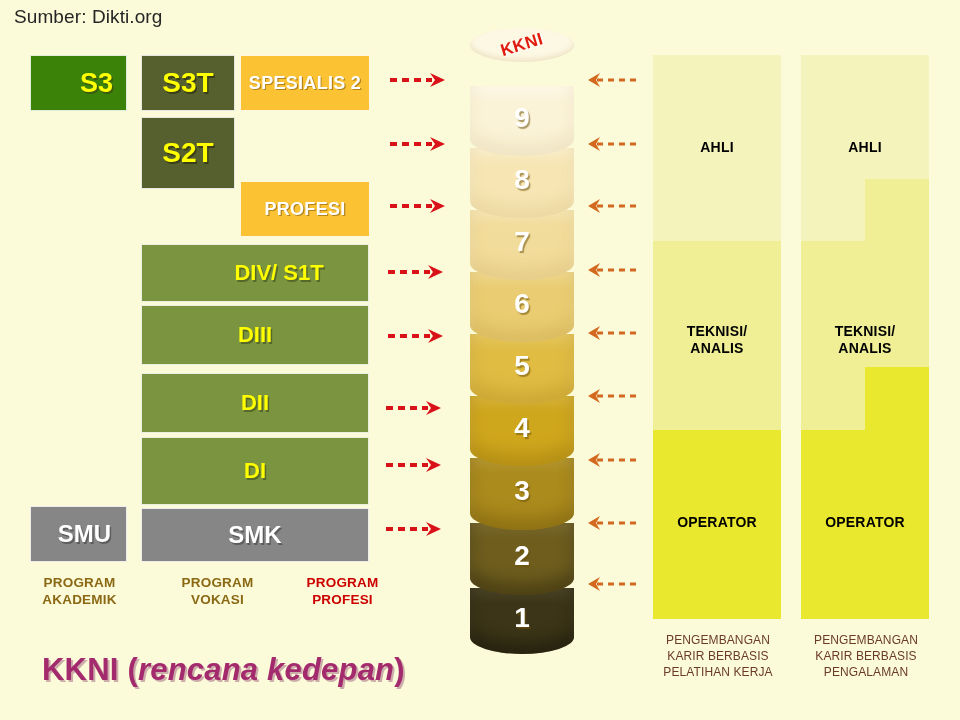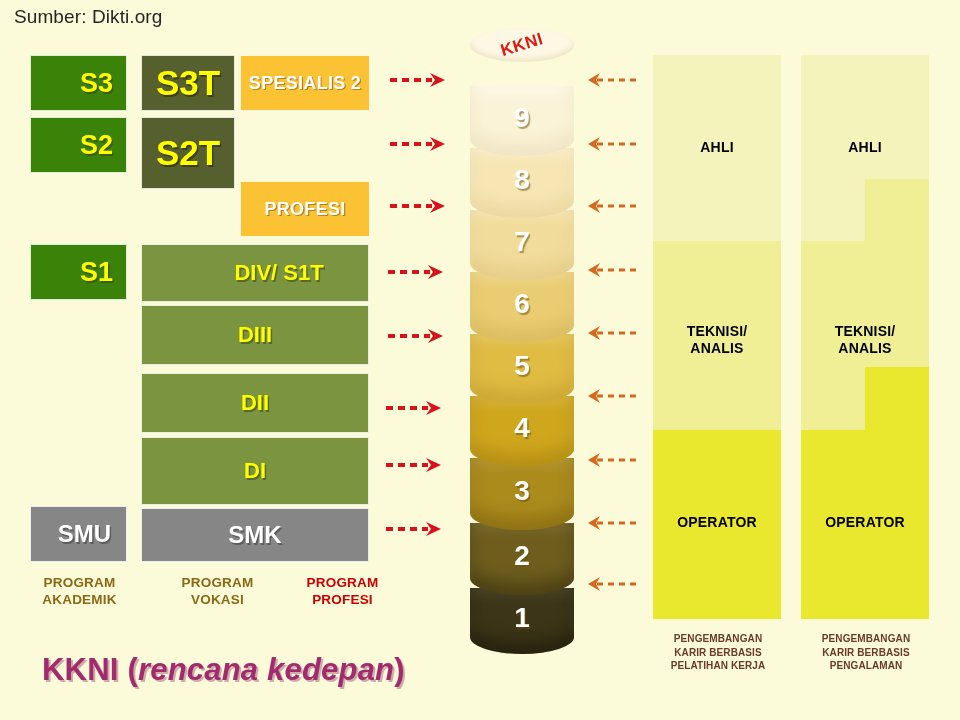--- a/index.html
+++ b/index.html
@@ -39,21 +39,21 @@
   .edubox.green {
     background: #3b8209;
     color: #ffff00;
     font-size: 27px;
     text-shadow: 1.5px 1.5px 0 rgba(60,60,20,.55);
     padding-left: 36px;
   }
   .edubox.olive {
     background: #56602e;
     color: #ffff00;
-    font-size: 35px;
+    font-size: 28px;
     text-shadow: 1.5px 1.5px 0 rgba(40,40,10,.6);
   }
   .edubox.ltgreen {
     background: #7b9440;
     color: #ffff00;
     font-size: 22px;
     text-shadow: 1.5px 1.5px 0 rgba(50,60,20,.5);
   }
   .edubox.amber {
     background: #fbc334;
@@ -130,22 +130,22 @@
     font-size: 14px;
     font-weight: bold;
     line-height: 1.2;
     white-space: pre-line;
     letter-spacing: .2px;
   }
   .laddercaption {
     position: absolute;
     text-align: center;
     color: #6b3a28;
-    font-size: 10px;
-    font-weight: bold;
+    font-size: 12px;
+    font-weight: normal;
     line-height: 1.35;
     letter-spacing: .1px;
     white-space: pre-line;
   }
 
   
   #bottom-title {
     left: 42px; top: 652px;
     font-size: 31px;
     font-weight: bold;
@@ -157,22 +157,20 @@
   #bottom-title .nonitalic { font-style: normal; }
 </style>
 </head>
 <body>
 
 <div id="stage">
 
   <div class="abs" id="source-note">Sumber: Dikti.org</div>
 
   <div class="abs edubox green" style="left:30px; top:55px; width:97px; height:56px;">S3</div>
-  <div class="abs edubox green" style="left:30px; top:117px; width:97px; height:56px;">S2</div>
-  <div class="abs edubox green" style="left:30px; top:244px; width:97px; height:56px;">S1</div>
   <div class="abs edubox grey" style="left:30px; top:506px; width:97px; height:56px;padding-left:12px;">SMU</div>
   <div class="abs colcaption" style="left:22px; top:575px; width:115px; color:#8b6914;">PROGRAM
 AKADEMIK</div>
 
   <div class="abs edubox olive" style="left:141px; top:55px; width:94px; height:56px;">S3T</div>
   <div class="abs edubox olive" style="left:141px; top:117px; width:94px; height:72px;">S2T</div>
   <div class="abs edubox ltgreen" style="left:141px; top:244px; width:228px; height:58px;padding-left:48px;">DIV/ S1T</div>
   <div class="abs edubox ltgreen" style="left:141px; top:305px; width:228px; height:60px;">DIII</div>
   <div class="abs edubox ltgreen" style="left:141px; top:373px; width:228px; height:60px;">DII</div>
   <div class="abs edubox ltgreen" style="left:141px; top:437px; width:228px; height:68px;">DI</div>

